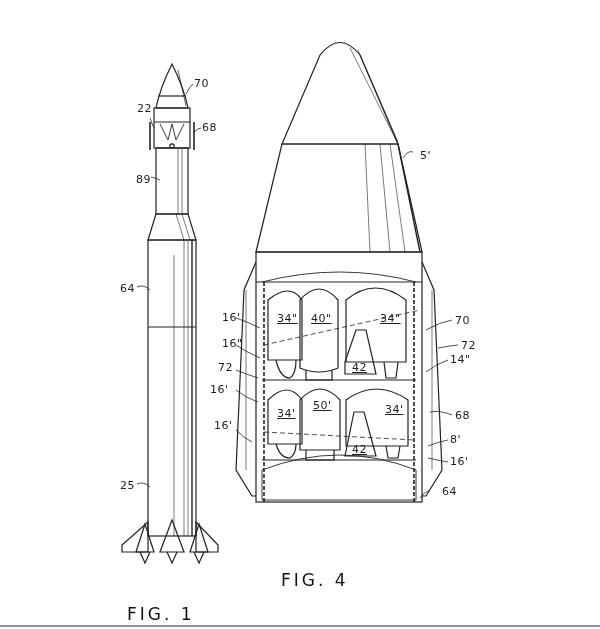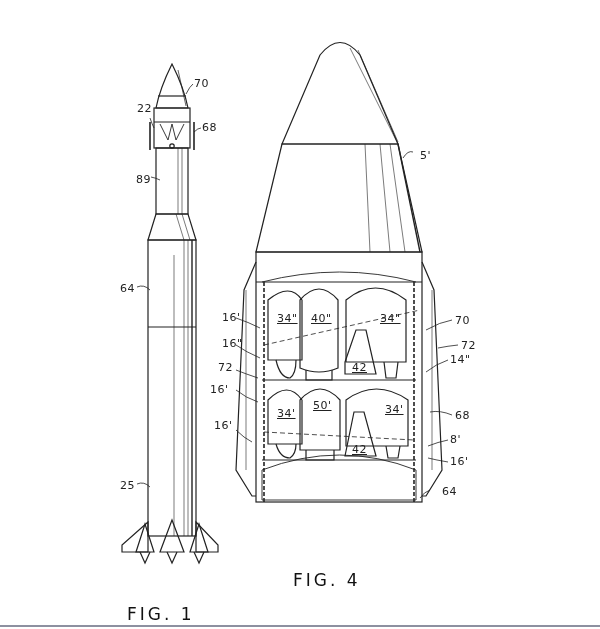--- a/index.html
+++ b/index.html
@@ -150,16 +150,16 @@
 
 <span class="ref ref-u" style="left:277px;top:313px">34"</span>
 <span class="ref ref-u" style="left:311px;top:313px">40"</span>
 <span class="ref ref-u" style="left:380px;top:313px">34"</span>
 <span class="ref ref-u" style="left:352px;top:362px">42</span>
 <span class="ref ref-u" style="left:277px;top:408px">34'</span>
 <span class="ref ref-u" style="left:313px;top:400px">50'</span>
 <span class="ref ref-u" style="left:385px;top:404px">34'</span>
 <span class="ref ref-u" style="left:352px;top:444px">42</span>
 
-<span class="fig" style="left:293px;top:570px">FIG. 4</span>
+<span class="fig" style="left:281px;top:570px">FIG. 4</span>
 <span class="fig" style="left:127px;top:604px">FIG. 1</span>
 
 <div class="bottom-rule"></div>
 
 </body></html>

